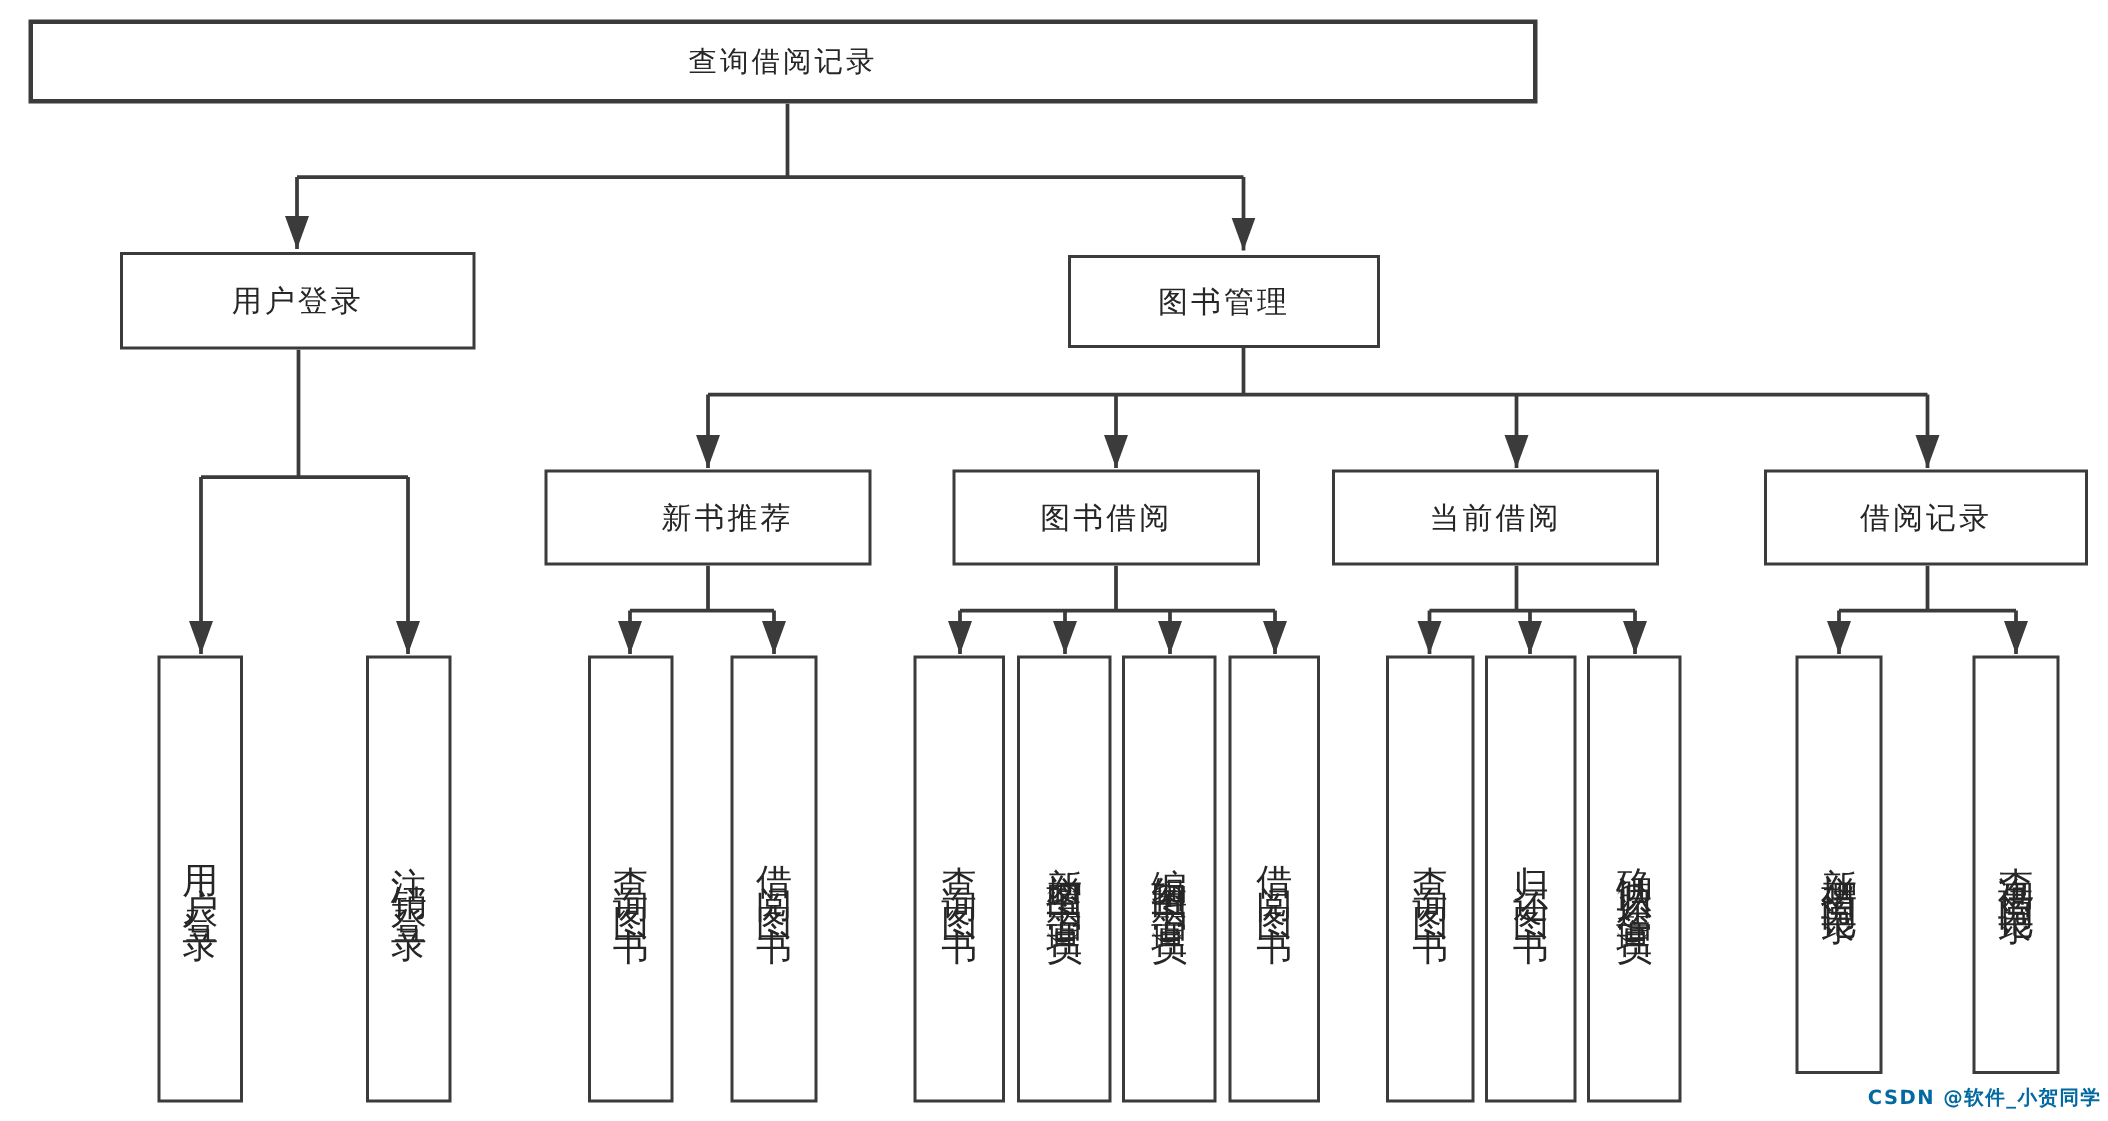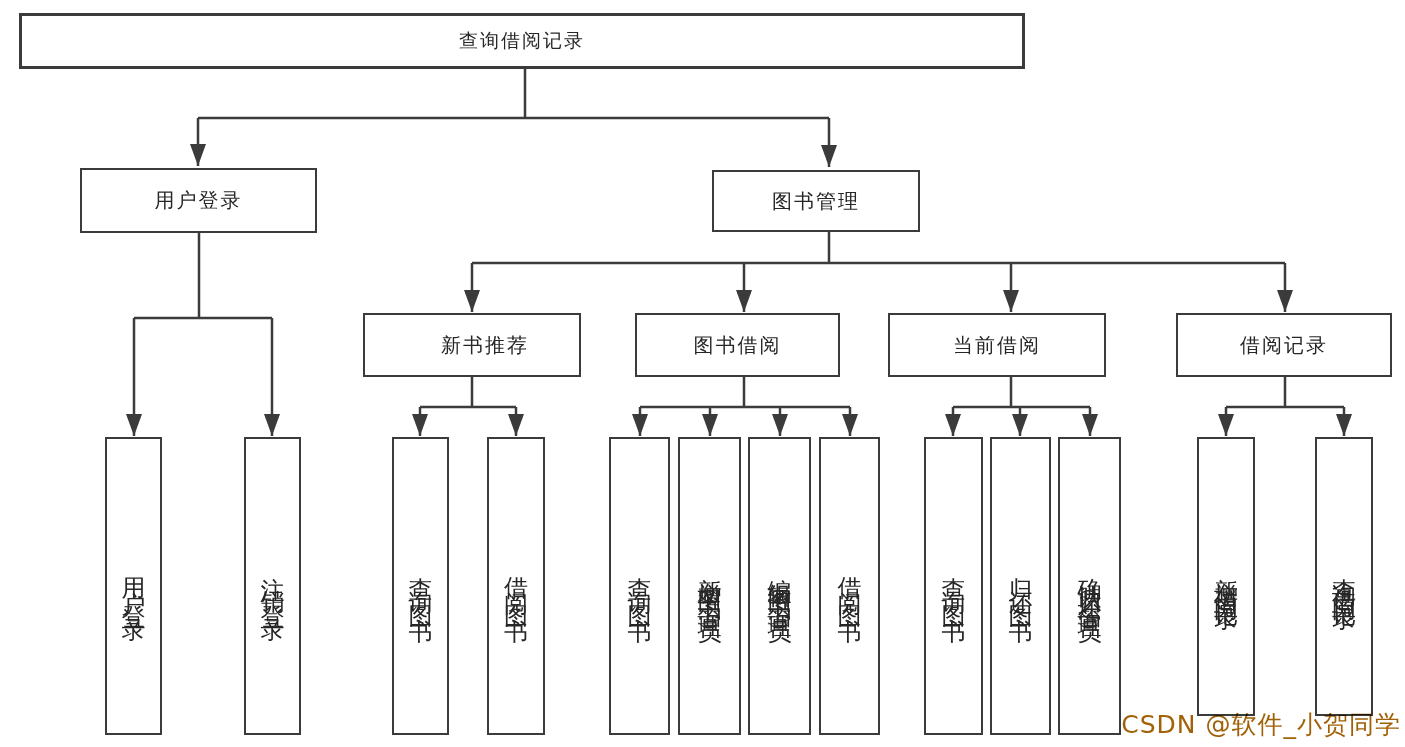--- a/index.html
+++ b/index.html
@@ -27,26 +27,27 @@
     writing-mode:vertical-rl;
     text-orientation:mixed;
     letter-spacing:14px;
     line-height:1;
     text-align:center;
   }
   .node.leaf.tight{letter-spacing:6px;}
   .watermark{
     position:absolute;
     right:4px;bottom:6px;
-    font-size:25px;
-    color:#a16207;
+    font-size:13px;
+    color:#0369a1;
     letter-spacing:1px;
     mix-blend-mode:multiply;
     z-index:3;
     white-space:nowrap;
+    font-weight:bold;
   }
 </style>
 </head>
 <body>
 
 <div class="stage">
 
   <svg class="connectors" width="1405" height="747" viewBox="0 0 1405 747">
     <defs>
       <marker id="arr" markerUnits="userSpaceOnUse" markerWidth="24" markerHeight="18" refX="22" refY="9" orient="auto">

